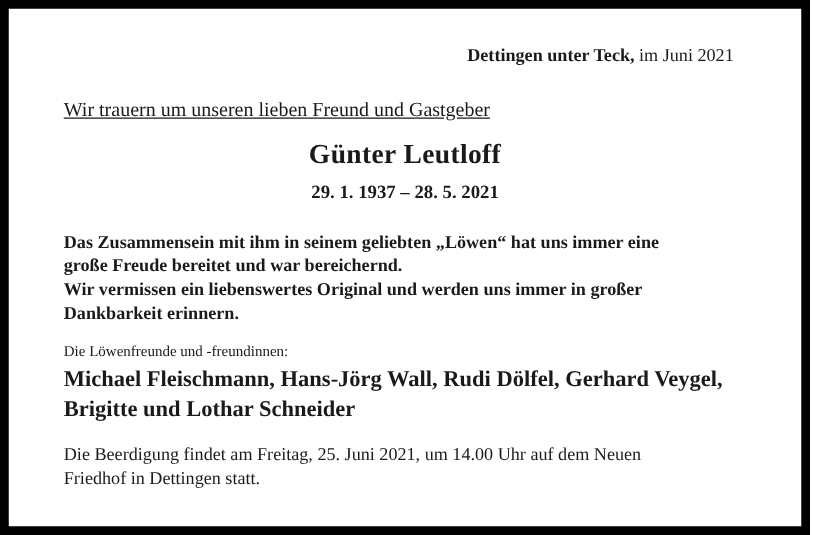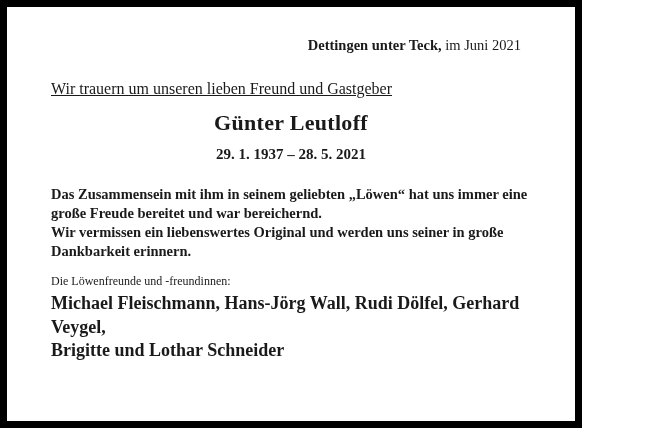--- a/index.html
+++ b/index.html
@@ -8,21 +8,21 @@
     background: #ffffff;
   }
   body {
     width: 650px;
     height: 428px;
     font-family: "Liberation Serif", serif;
     color: #1a1a1a;
   }
   .notice {
     box-sizing: border-box;
-    width: 582px;
+    width: 648px;
     height: 428px;
     border: 7px solid #000000;
     padding: 30px 44px 20px 44px;
     background: #ffffff;
   }
   .header-line {
     text-align: right;
     font-size: 14.5px;
     margin-bottom: 26px;
     padding-right: 10px;
@@ -90,25 +90,29 @@
 
   <div class="intro">Wir trauern um unseren lieben Freund und Gastgeber</div>
 
   <div class="name">Günter Leutloff</div>
 
   <div class="dates">29. 1. 1937 – 28. 5. 2021</div>
 
   <div class="para">
     <span class="para-line">Das Zusammensein mit ihm in seinem geliebten „Löwen“ hat uns immer eine</span>
     <span class="para-line">große Freude bereitet und war bereichernd.</span>
-    <span class="para-line">Wir vermissen ein liebenswertes Original und werden uns seiner in große</span>
+    <span class="para-line">Wir vermissen ein liebenswertes Original und werden uns immer in großer</span>
     <span class="para-line">Dankbarkeit erinnern.</span>
   </div>
 
   <div class="friends-label">Die Löwenfreunde und -freundinnen:</div>
 
   <div class="friends-list">
     <span>Michael Fleischmann, Hans-Jörg Wall, Rudi Dölfel, Gerhard Veygel,</span>
     <span>Brigitte und Lothar Schneider</span>
   </div>
 
+  <div class="funeral">
+    <span>Die Beerdigung findet am Freitag, 25. Juni 2021, um 14.00 Uhr auf dem Neuen</span>
+    <span>Friedhof in Dettingen statt.</span>
+  </div>
 
 </div>
 
 </body></html>

